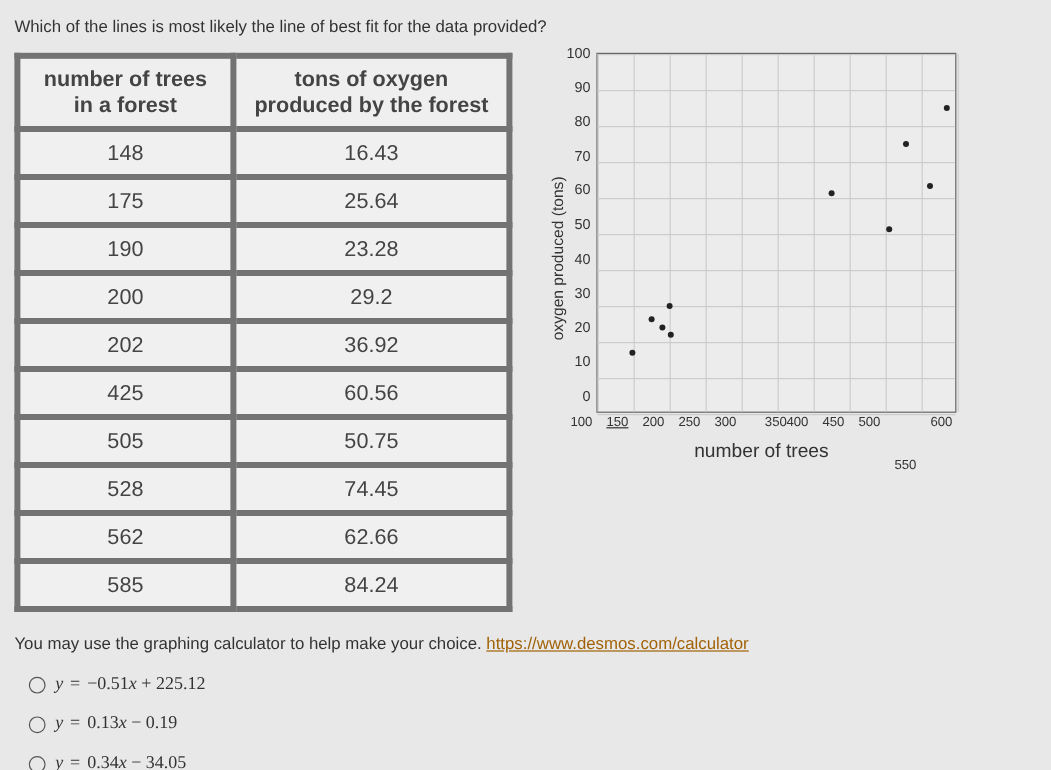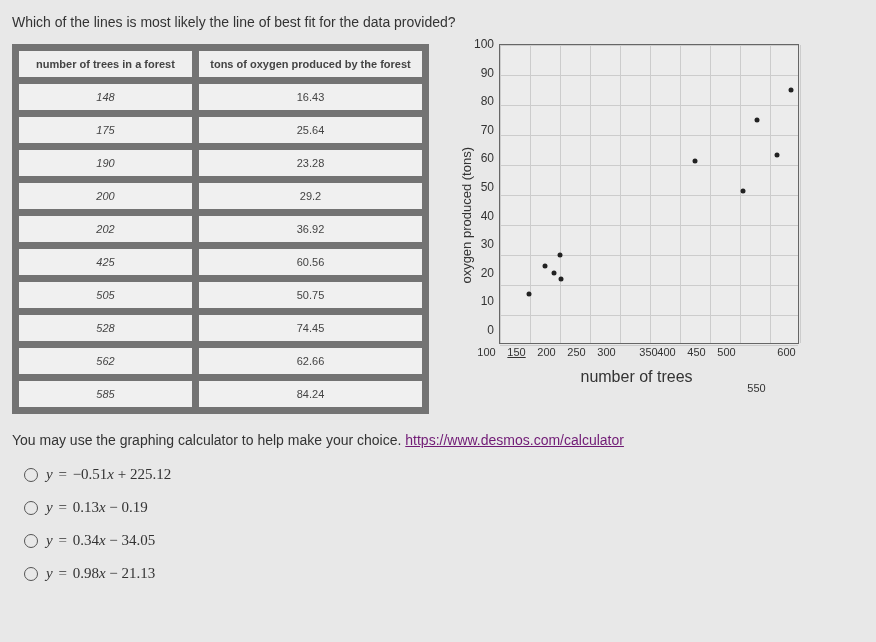--- a/index.html
+++ b/index.html
@@ -19,32 +19,32 @@
       display: flex;
       gap: 24px;
       align-items: flex-start;
       margin-bottom: 18px;
     }
     .data-table {
       border-collapse: collapse;
       background: #f0f0f0;
     }
     .data-table th, .data-table td {
-      border: 7px solid #737373;
+      border: 5px solid #737373;
       padding: 7px 10px;
       text-align: center;
       color: #444;
       font-weight: normal;
-      font-size: 11px;
+      font-size: 18px;
     }
     .data-table th {
       font-weight: bold;
       background: #efefef;
     }
-    .data-table td.col1 { width: 180px; font-style: italic; }
+    .data-table td.col1 { width: 180px; }
     .data-table td.col2 { width: 230px; }
     .chart-wrap {
       flex: 0 0 auto;
       display: flex;
       align-items: center;
     }
     .ylabel {
       writing-mode: vertical-rl;
       transform: rotate(180deg);
       text-align: center;
@@ -103,21 +103,21 @@
       text-align: center;
       font-size: 16px;
       color: #333;
       margin-top: 4px;
     }
     .helper {
       margin: 8px 0 18px 0;
       color: #333;
       font-size: 14px;
     }
-    .helper a { color: #701a75; text-decoration: underline; }
+    .helper a { color: #a16207; text-decoration: underline; }
     .options {
       margin-left: 12px;
     }
     .option {
       display: flex;
       align-items: center;
       gap: 8px;
       margin-bottom: 16px;
       font-size: 15px;
       color: #333;

